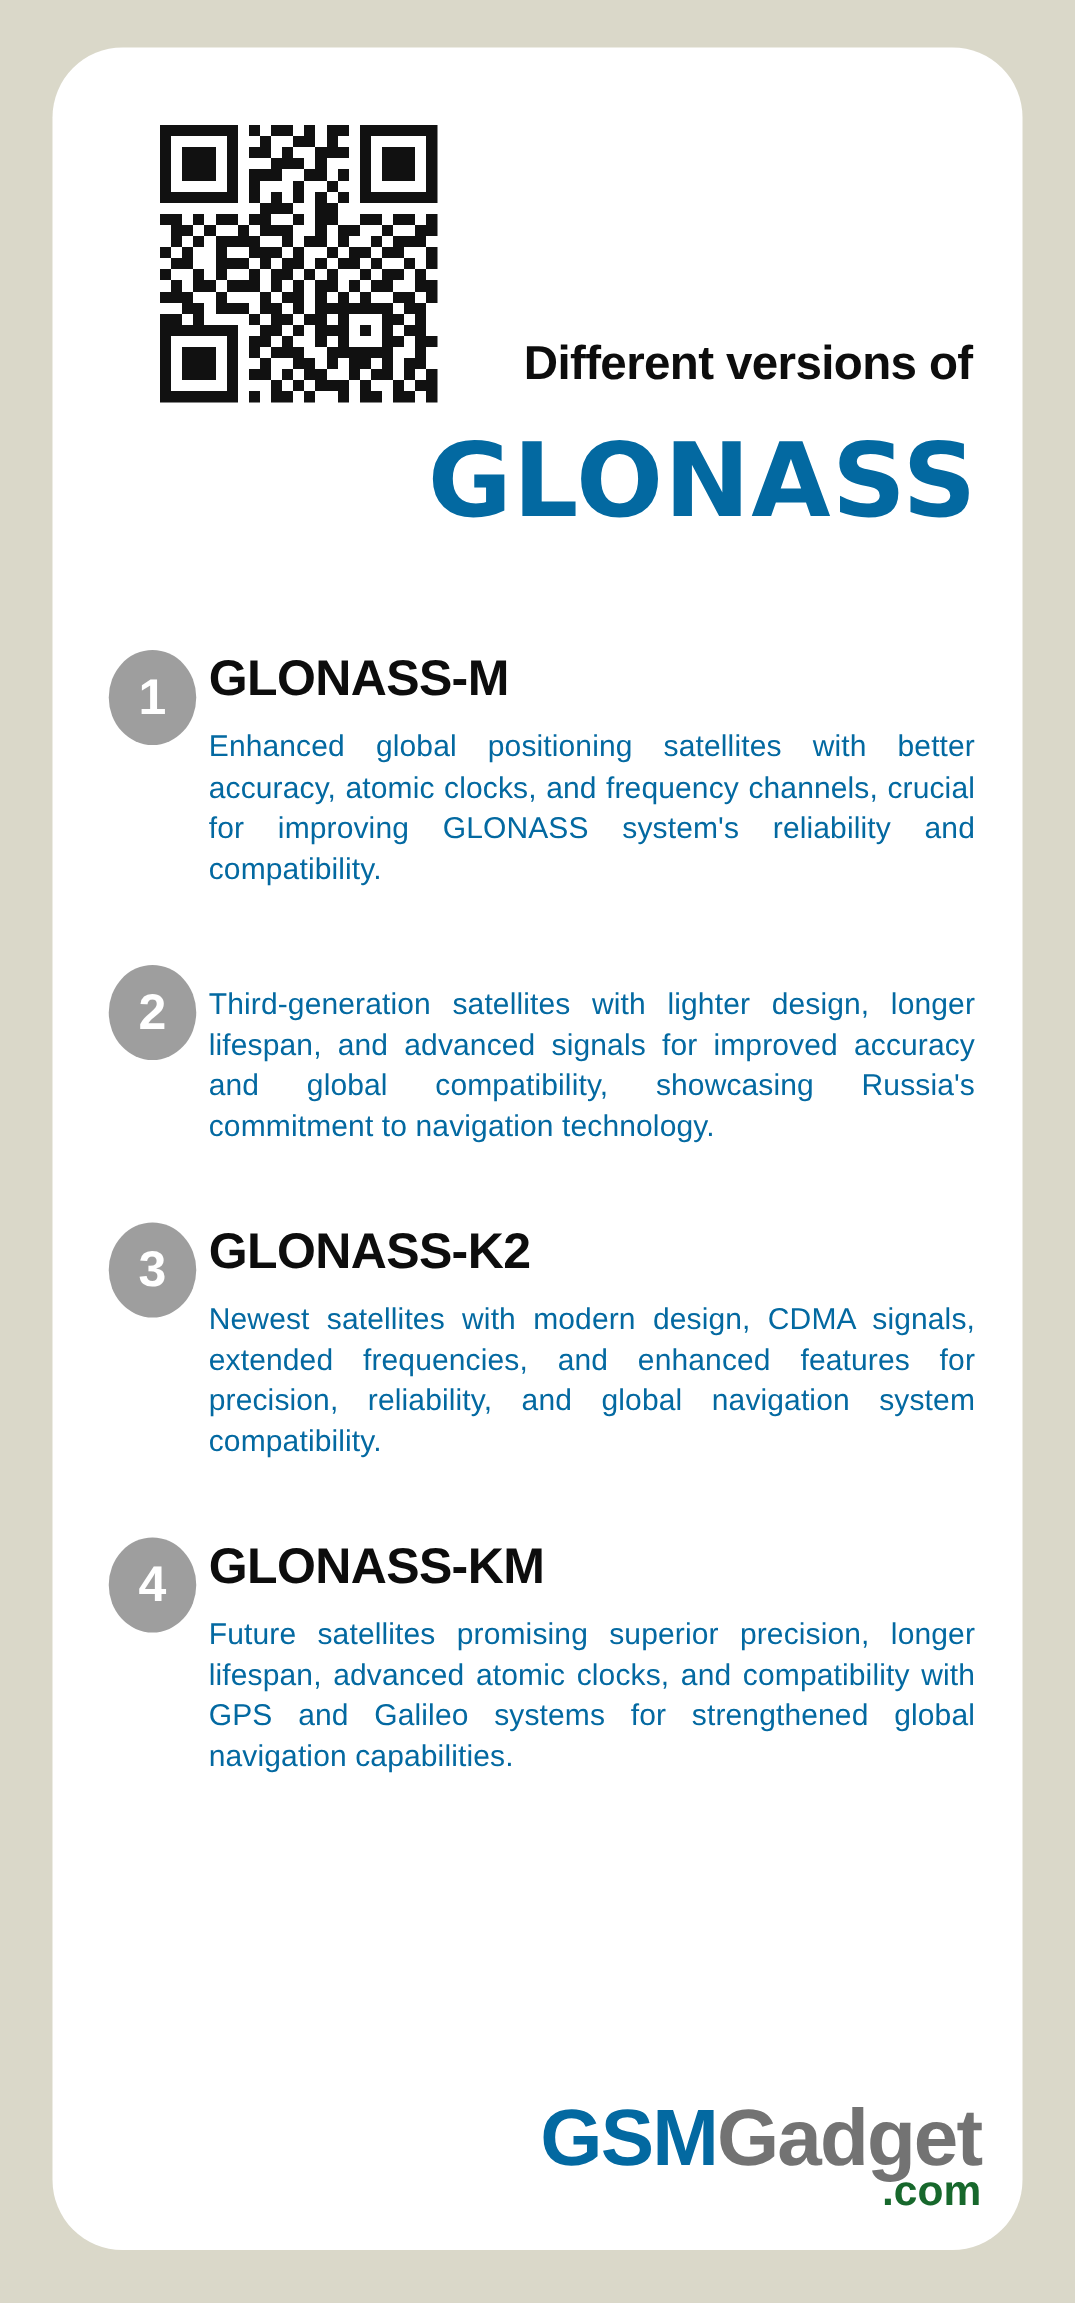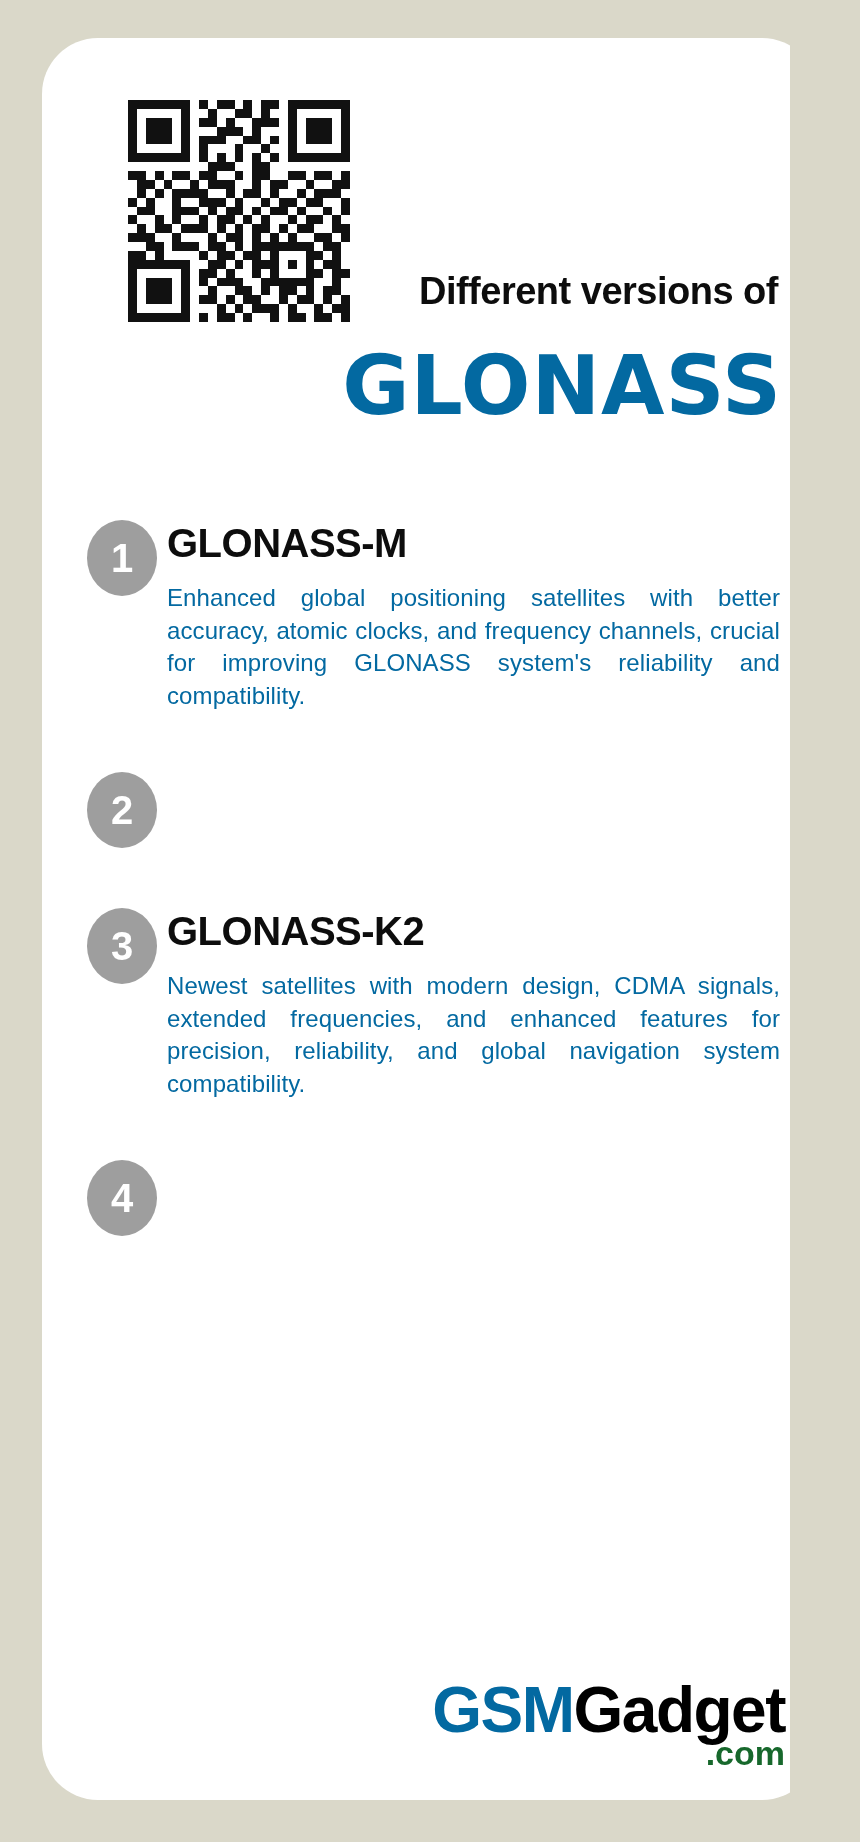--- a/index.html
+++ b/index.html
@@ -1,19 +1,19 @@
 <!DOCTYPE html>
 <html><head>
 <meta charset="utf-8">
 <style>
   * { margin: 0; padding: 0; box-sizing: border-box; }
   html, body { background: #dad8c9; }
   .page {
     position: relative;
-    width: 790px;
+    width: 860px;
     height: 1842px;
     background: #dad8c9;
     font-family: "Liberation Sans", sans-serif;
     color: #111111;
     overflow: hidden;
   }
   .card {
     position: absolute;
     left: 42px; top: 38px;
     width: 776px; height: 1762px;
@@ -100,21 +100,21 @@
     text-align: right;
     line-height: 1;
   }
   .logo-main {
     font-size: 64px;
     font-weight: 700;
     letter-spacing: -1.5px;
     white-space: nowrap;
   }
   .logo-gsm { color: #0369a1; margin-left: 28px; }
-  .logo-gadget { color: #000000; margin-top: 41px; }
+  .logo-gadget { color: #737373; margin-top: 41px; }
   .logo-com {
     display: block;
     margin-top: -6px;
     font-size: 34px;
     font-weight: 700;
     color: #17682c;
   }
 </style>
 </head>
 <body>
@@ -478,33 +478,38 @@
         <div class="badge">1</div>
         <div class="item-body">
           <div class="item-title">GLONASS-M</div>
           <div class="item-desc">Enhanced global positioning satellites with better accuracy, atomic clocks, and frequency channels, crucial for improving GLONASS system's reliability and compatibility.</div>
         </div>
       </div>
 
       <div class="item">
         <div class="badge">2</div>
         <div class="item-body">
+          <div class="item-desc">Third-generation satellites with lighter design, longer lifespan, and advanced signals for improved accuracy and global compatibility, showcasing Russia's commitment to navigation technology.</div>
         </div>
       </div>
 
       <div class="item">
         <div class="badge">3</div>
         <div class="item-body">
           <div class="item-title">GLONASS-K2</div>
           <div class="item-desc">Newest satellites with modern design, CDMA signals, extended frequencies, and enhanced features for precision, reliability, and global navigation system compatibility.</div>
         </div>
       </div>
 
       <div class="item">
         <div class="badge">4</div>
+        <div class="item-body">
+          <div class="item-title">GLONASS-KM</div>
+          <div class="item-desc">Future satellites promising superior precision, longer lifespan, advanced atomic clocks, and compatibility with GPS and Galileo systems for strengthened global navigation capabilities.</div>
+        </div>
       </div>
 
     </div>
 
 
     <div class="logo">
       <span class="logo-main"><span class="logo-gsm">GSM</span><span class="logo-gadget">Gadget</span></span>
       <span class="logo-com">.com</span>
     </div>
 

